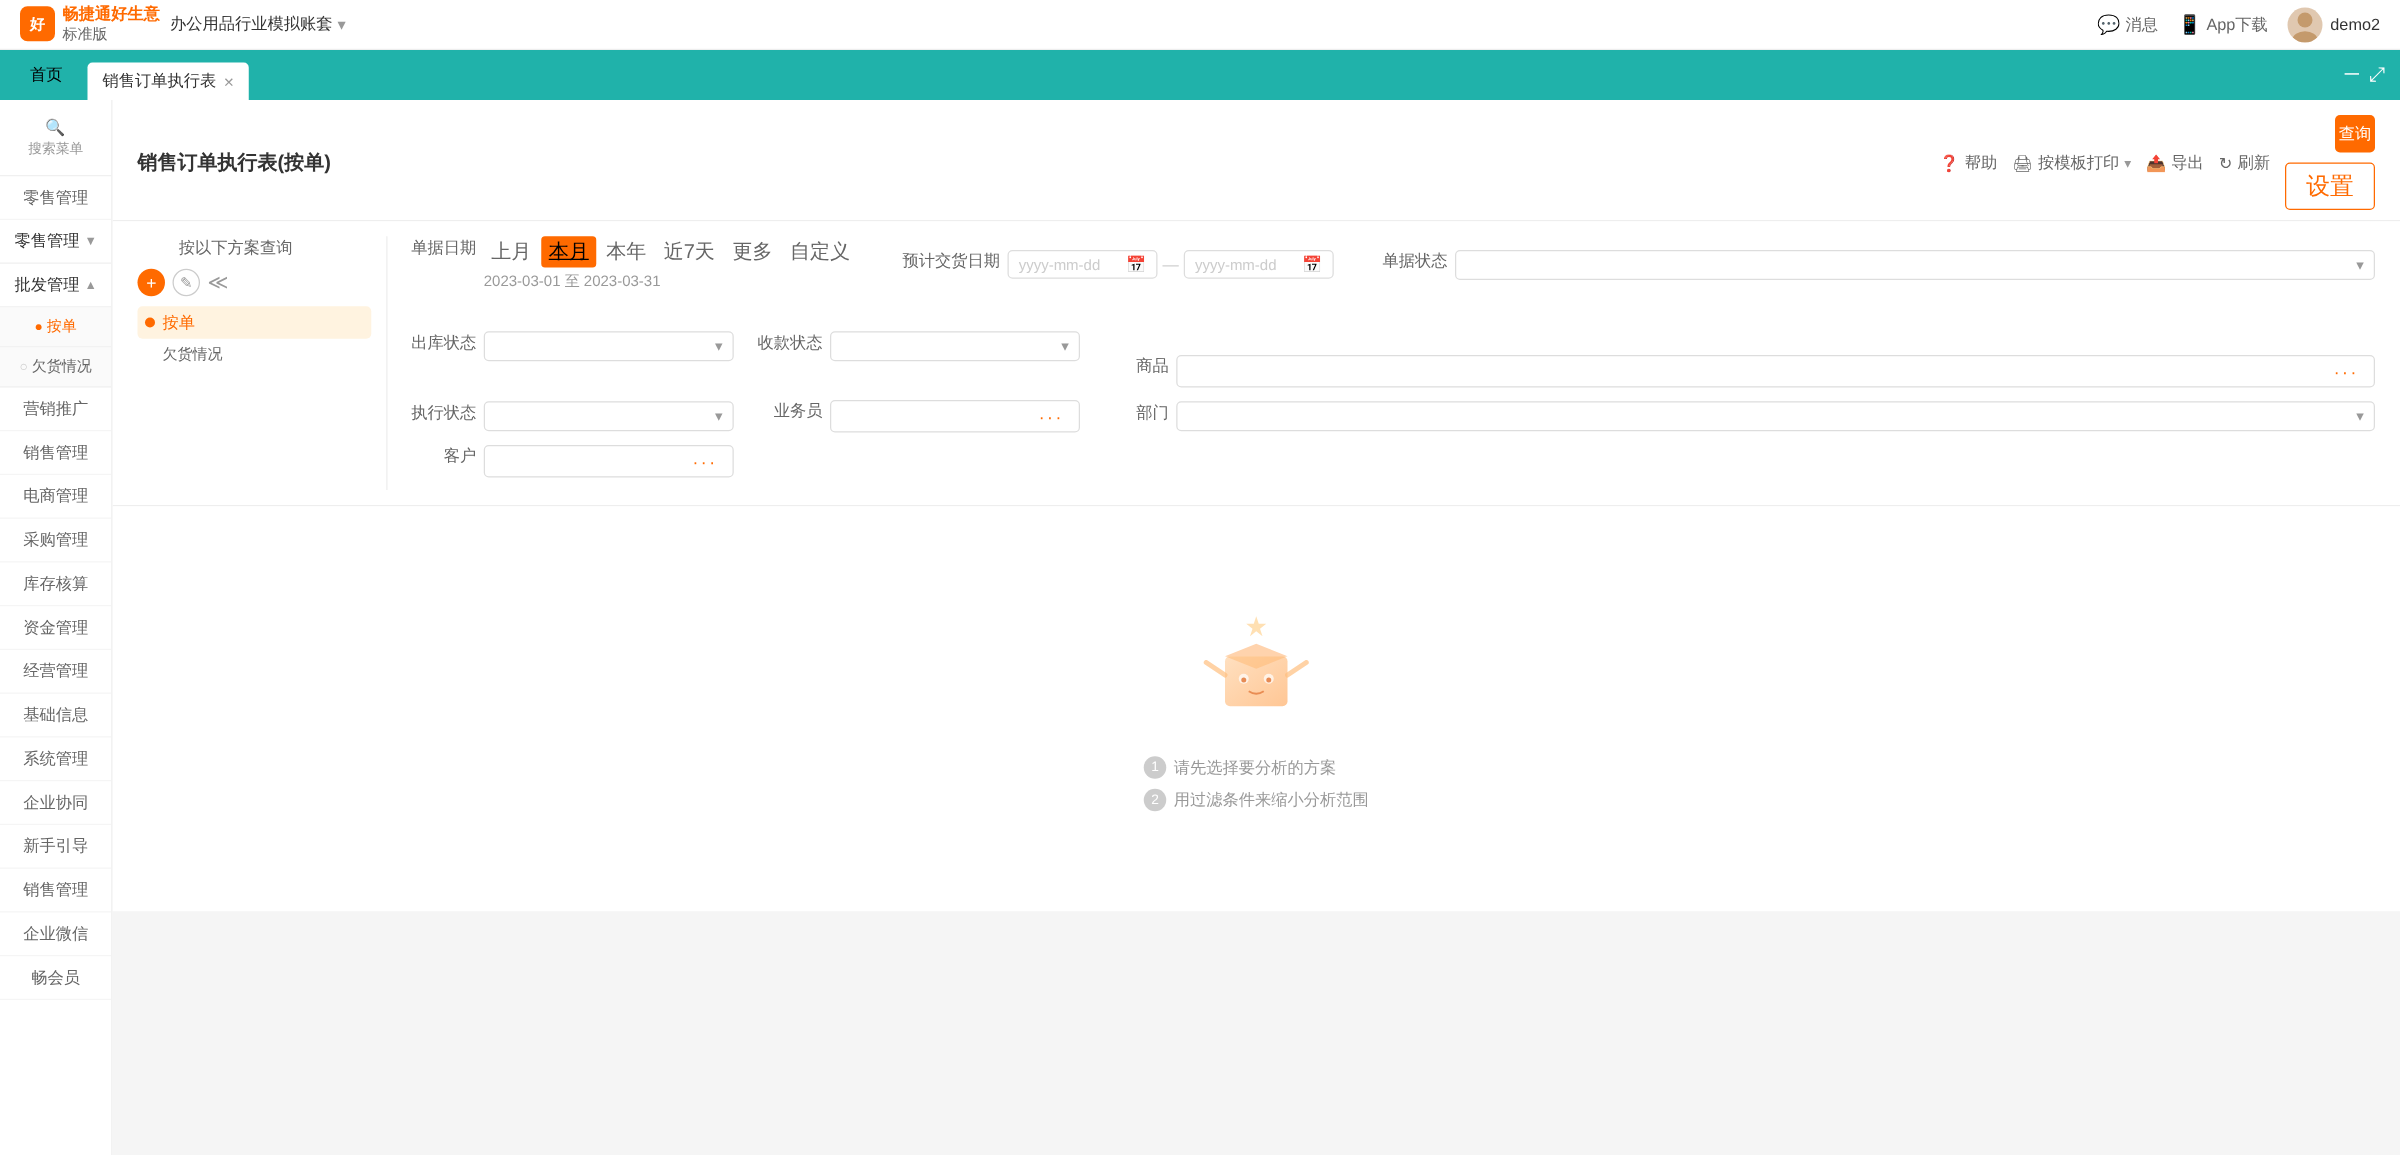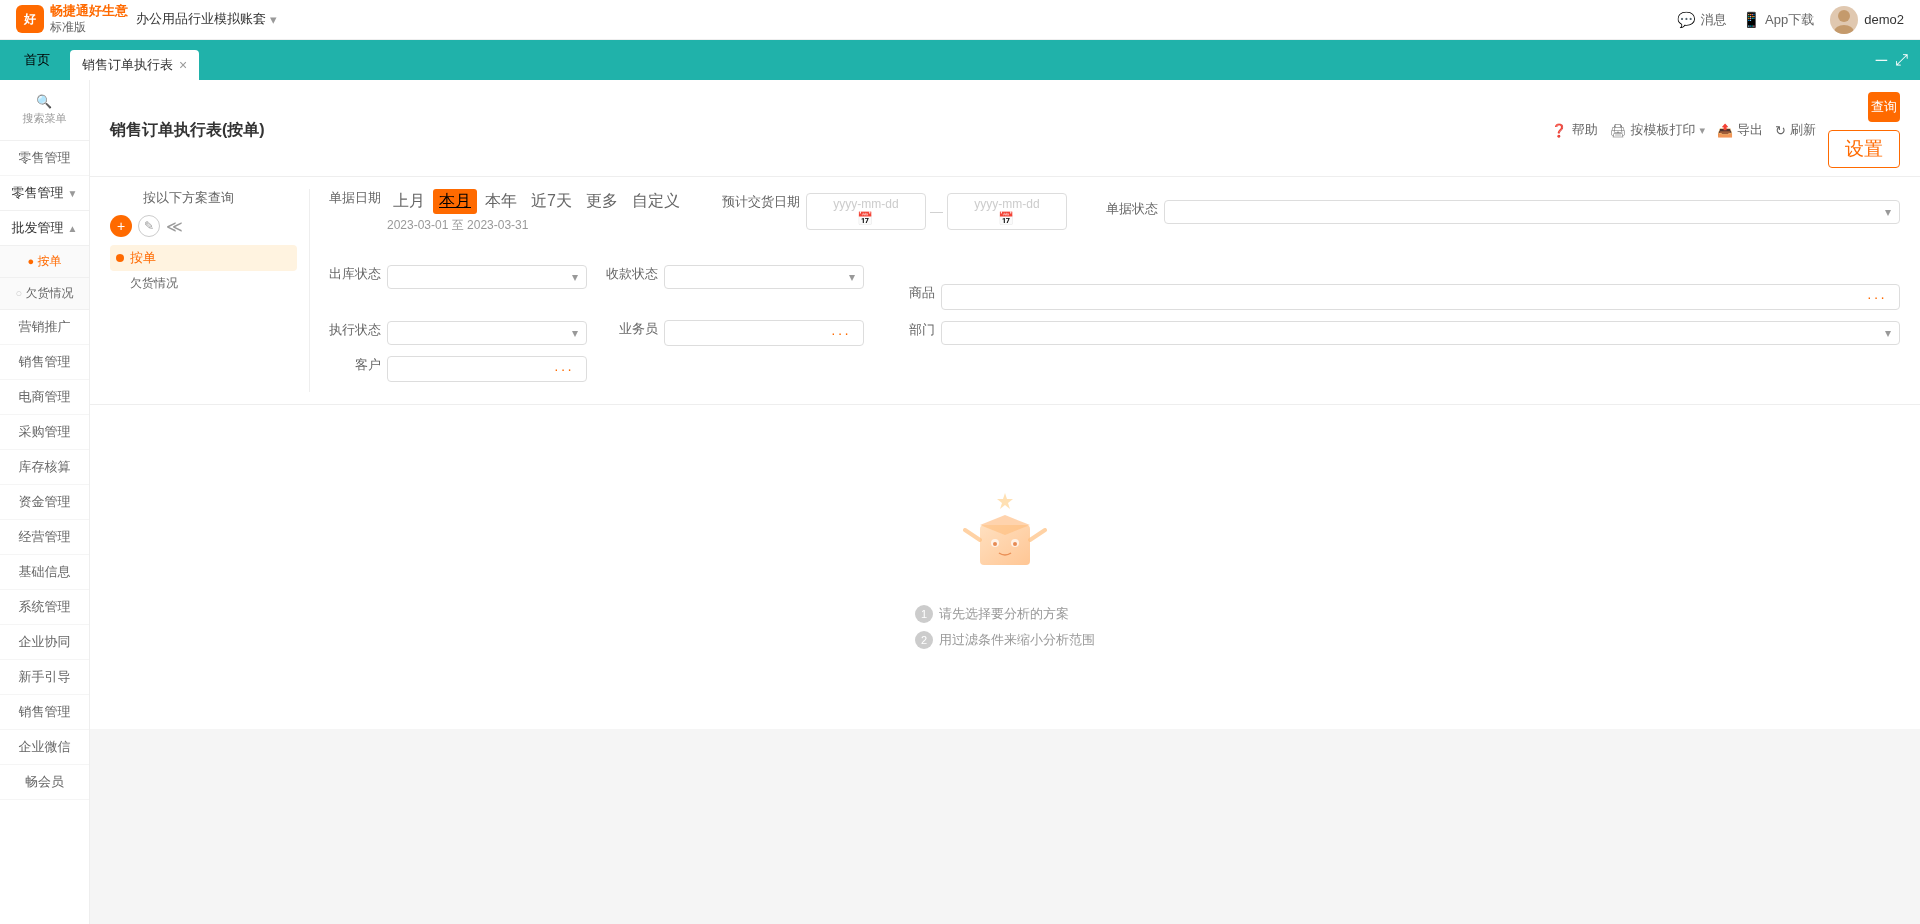--- a/index.html
+++ b/index.html
@@ -189,21 +189,21 @@
     .filter-scheme-sub .sub-label { font-size: 12px; color: #666; }
 
     .filter-right { flex: 1; padding-left: 16px; }
     .filter-row { display: flex; align-items: center; gap: 16px; margin-bottom: 10px; flex-wrap: wrap; }
     .filter-field { display: flex; align-items: flex-start; gap: 6px; }
     .filter-label { color: #666; font-size: 13px; white-space: nowrap; min-width: 55px; text-align: right; }
     .filter-label-wide { min-width: 70px; }
     .date-tab { padding: 2px 6px; font-size: 16px; color: #666; cursor: pointer; border-radius: 3px; }
     .date-tab.active { background: #ff6a00; color: #000000; border-radius: 3px; text-decoration: underline; }
     .date-input {
-      border: 1px solid #ddd; border-radius: 4px; padding: 3px 8px; font-size: 12px; color: #999; width: 120px; display: flex; align-items: center; justify-content: space-between; flex-direction: column;
+      border: 1px solid #ddd; border-radius: 4px; padding: 3px 8px; font-size: 12px; color: #999; width: 120px; display: flex; align-items: center; justify-content: space-between;
     }
     .date-separator { color: #ccc; }
 
     .select-field {
       border: 1px solid #ddd; border-radius: 4px; padding: 4px 8px; font-size: 13px; background: #fff; min-width: 180px; display: flex; align-items: center; justify-content: space-between; cursor: pointer;
     }
     .select-field-wide { min-width: 250px; }
     .select-field .chevron { color: #999; font-size: 12px; }
 
     .more-btn {

